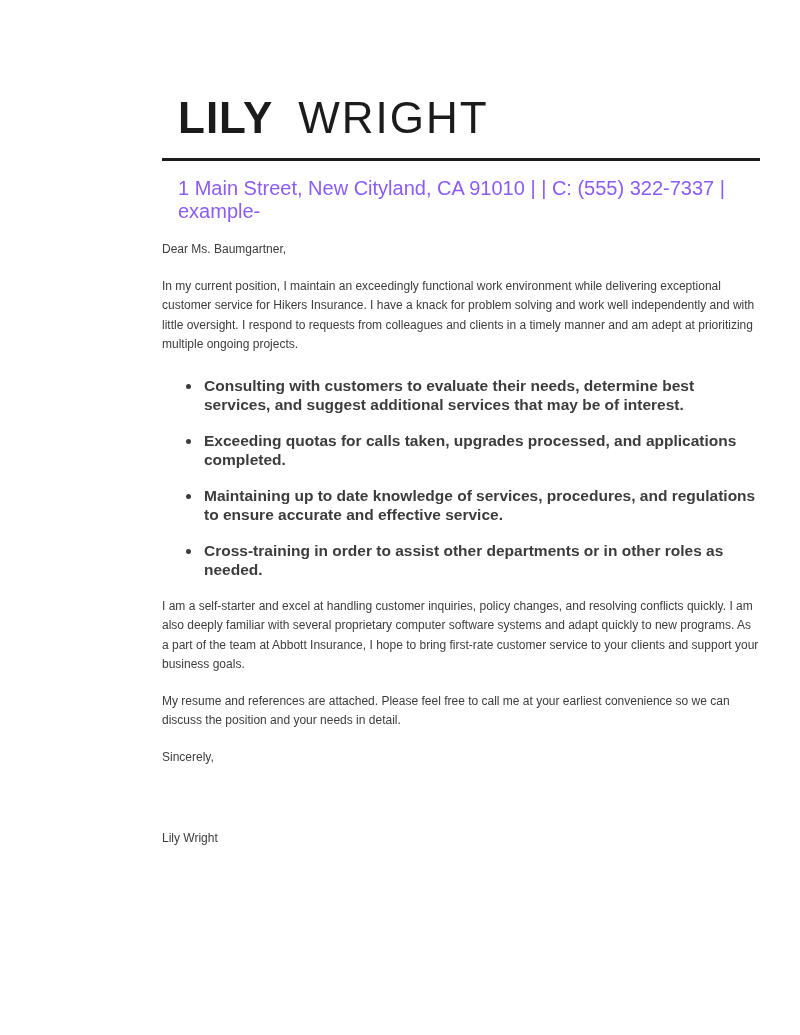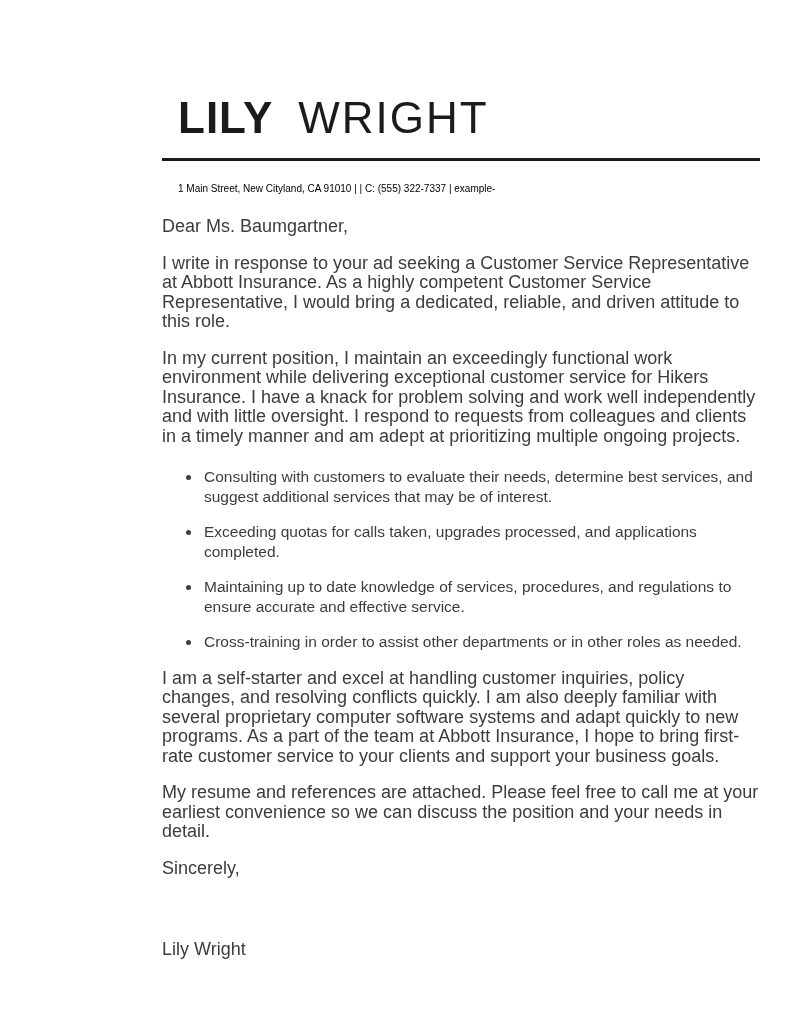--- a/index.html
+++ b/index.html
@@ -31,58 +31,57 @@
     margin-right: 9px;
     letter-spacing: 1px;
   }
   .rule {
     height: 3px;
     background: #1b1b1b;
     margin-top: 7px;
   }
   .contact {
     margin-top: 7px;
-    font-size: 10px;
+    font-size: 20px;
     line-height: 23px;
-    color: #000000;
+    color: #8b5cf6;
   }
   
   .body p {
     margin-top: 17px;
-    font-size: 18px;
+    font-size: 12px;
     line-height: 19.5px;
   }
   .body ul {
     margin: 21px 0 0 0;
     padding-left: 40px;
     font-size: 15.5px;
     line-height: 19.5px;
   }
-  .body ul li { padding-left: 2px; }
+  .body ul li { padding-left: 2px; font-weight: bold; }
   .signature {
     margin-top: 62px !important;
   }
 </style>
 </head>
 <body>
 
 <div class="page">
 
   <header>
     <h1 class="name"><span class="first">LILY</span><span class="last">WRIGHT</span></h1>
     <div class="rule"></div>
     <div class="contact">
       <div>1 Main Street, New Cityland, CA 91010 | | C: (555) 322-7337 | example-</div>
     </div>
   </header>
 
   <main class="body">
     <p>Dear Ms. Baumgartner,</p>
 
-    <p>I write in response to your ad seeking a Customer Service Representative at Abbott Insurance. As a highly competent Customer Service Representative, I would bring a dedicated, reliable, and driven attitude to this role.</p>
 
     <p>In my current position, I maintain an exceedingly functional work environment while delivering exceptional customer service for Hikers Insurance. I have a knack for problem solving and work well independently and with little oversight. I respond to requests from colleagues and clients in a timely manner and am adept at prioritizing multiple ongoing projects.</p>
 
 
     <ul>
       <li>Consulting with customers to evaluate their needs, determine best services, and suggest additional services that may be of interest.</li>
       <li>Exceeding quotas for calls taken, upgrades processed, and applications completed.</li>
       <li>Maintaining up to date knowledge of services, procedures, and regulations to ensure accurate and effective service.</li>
       <li>Cross-training in order to assist other departments or in other roles as needed.</li>
     </ul>

